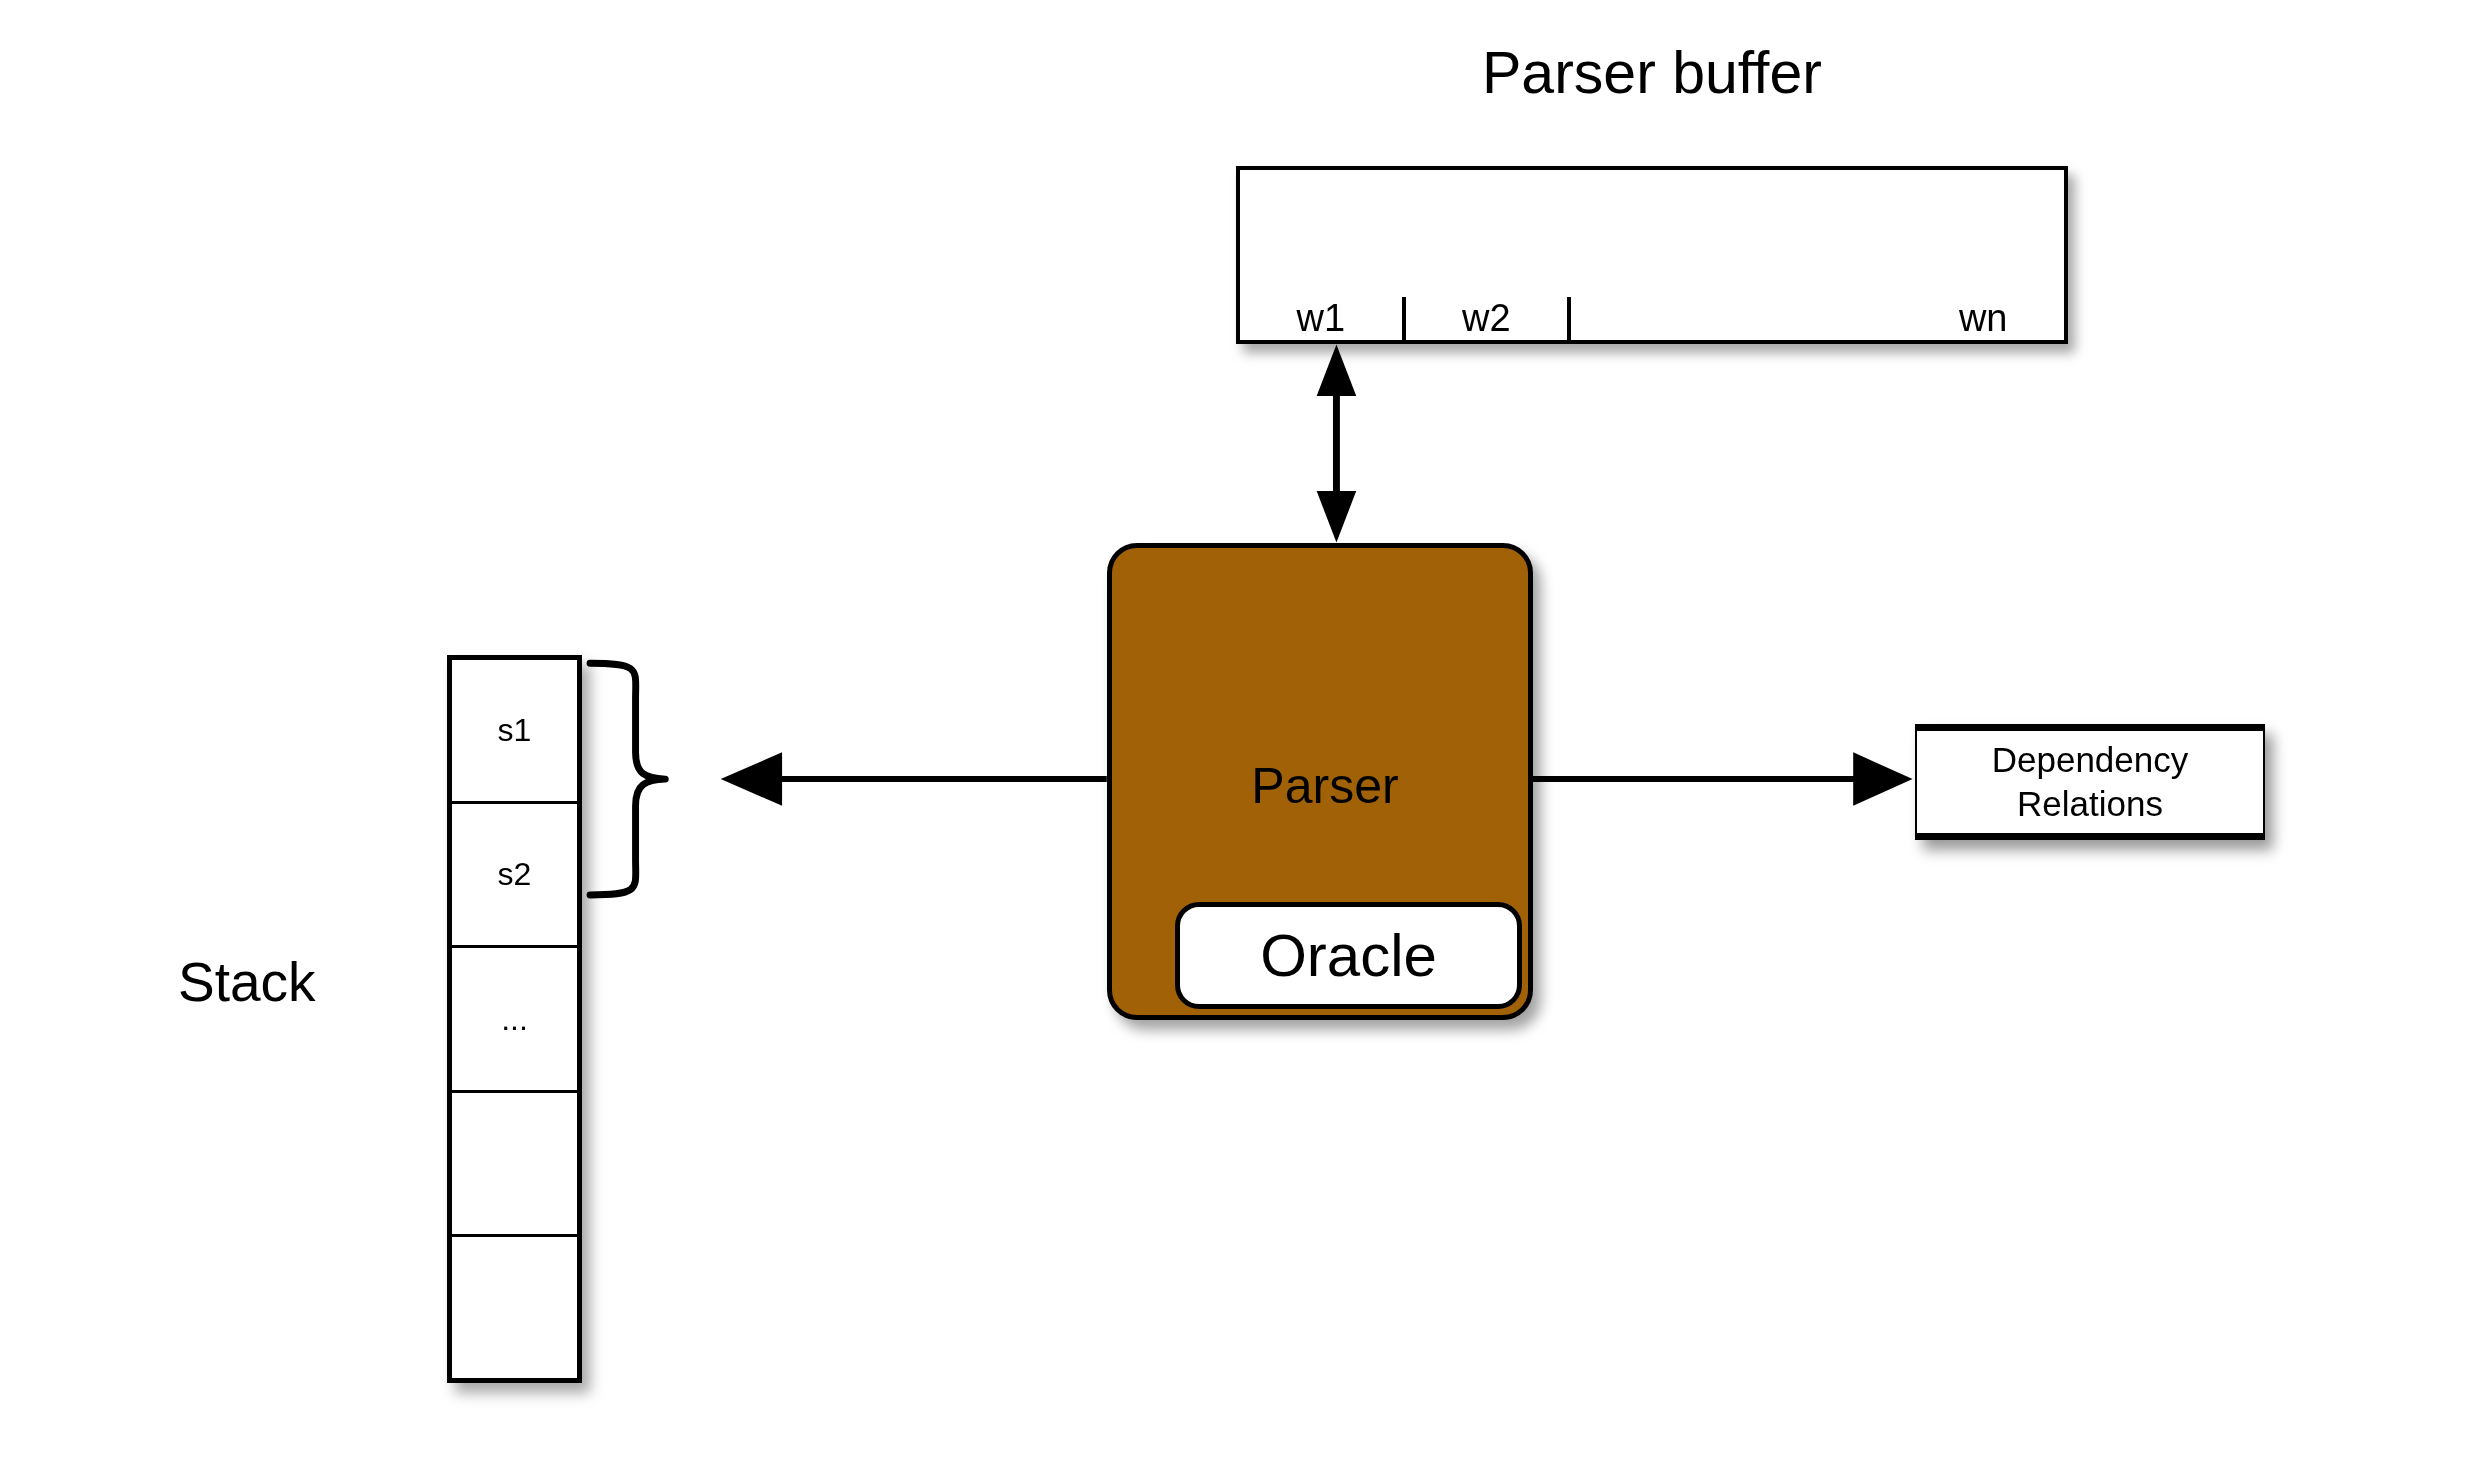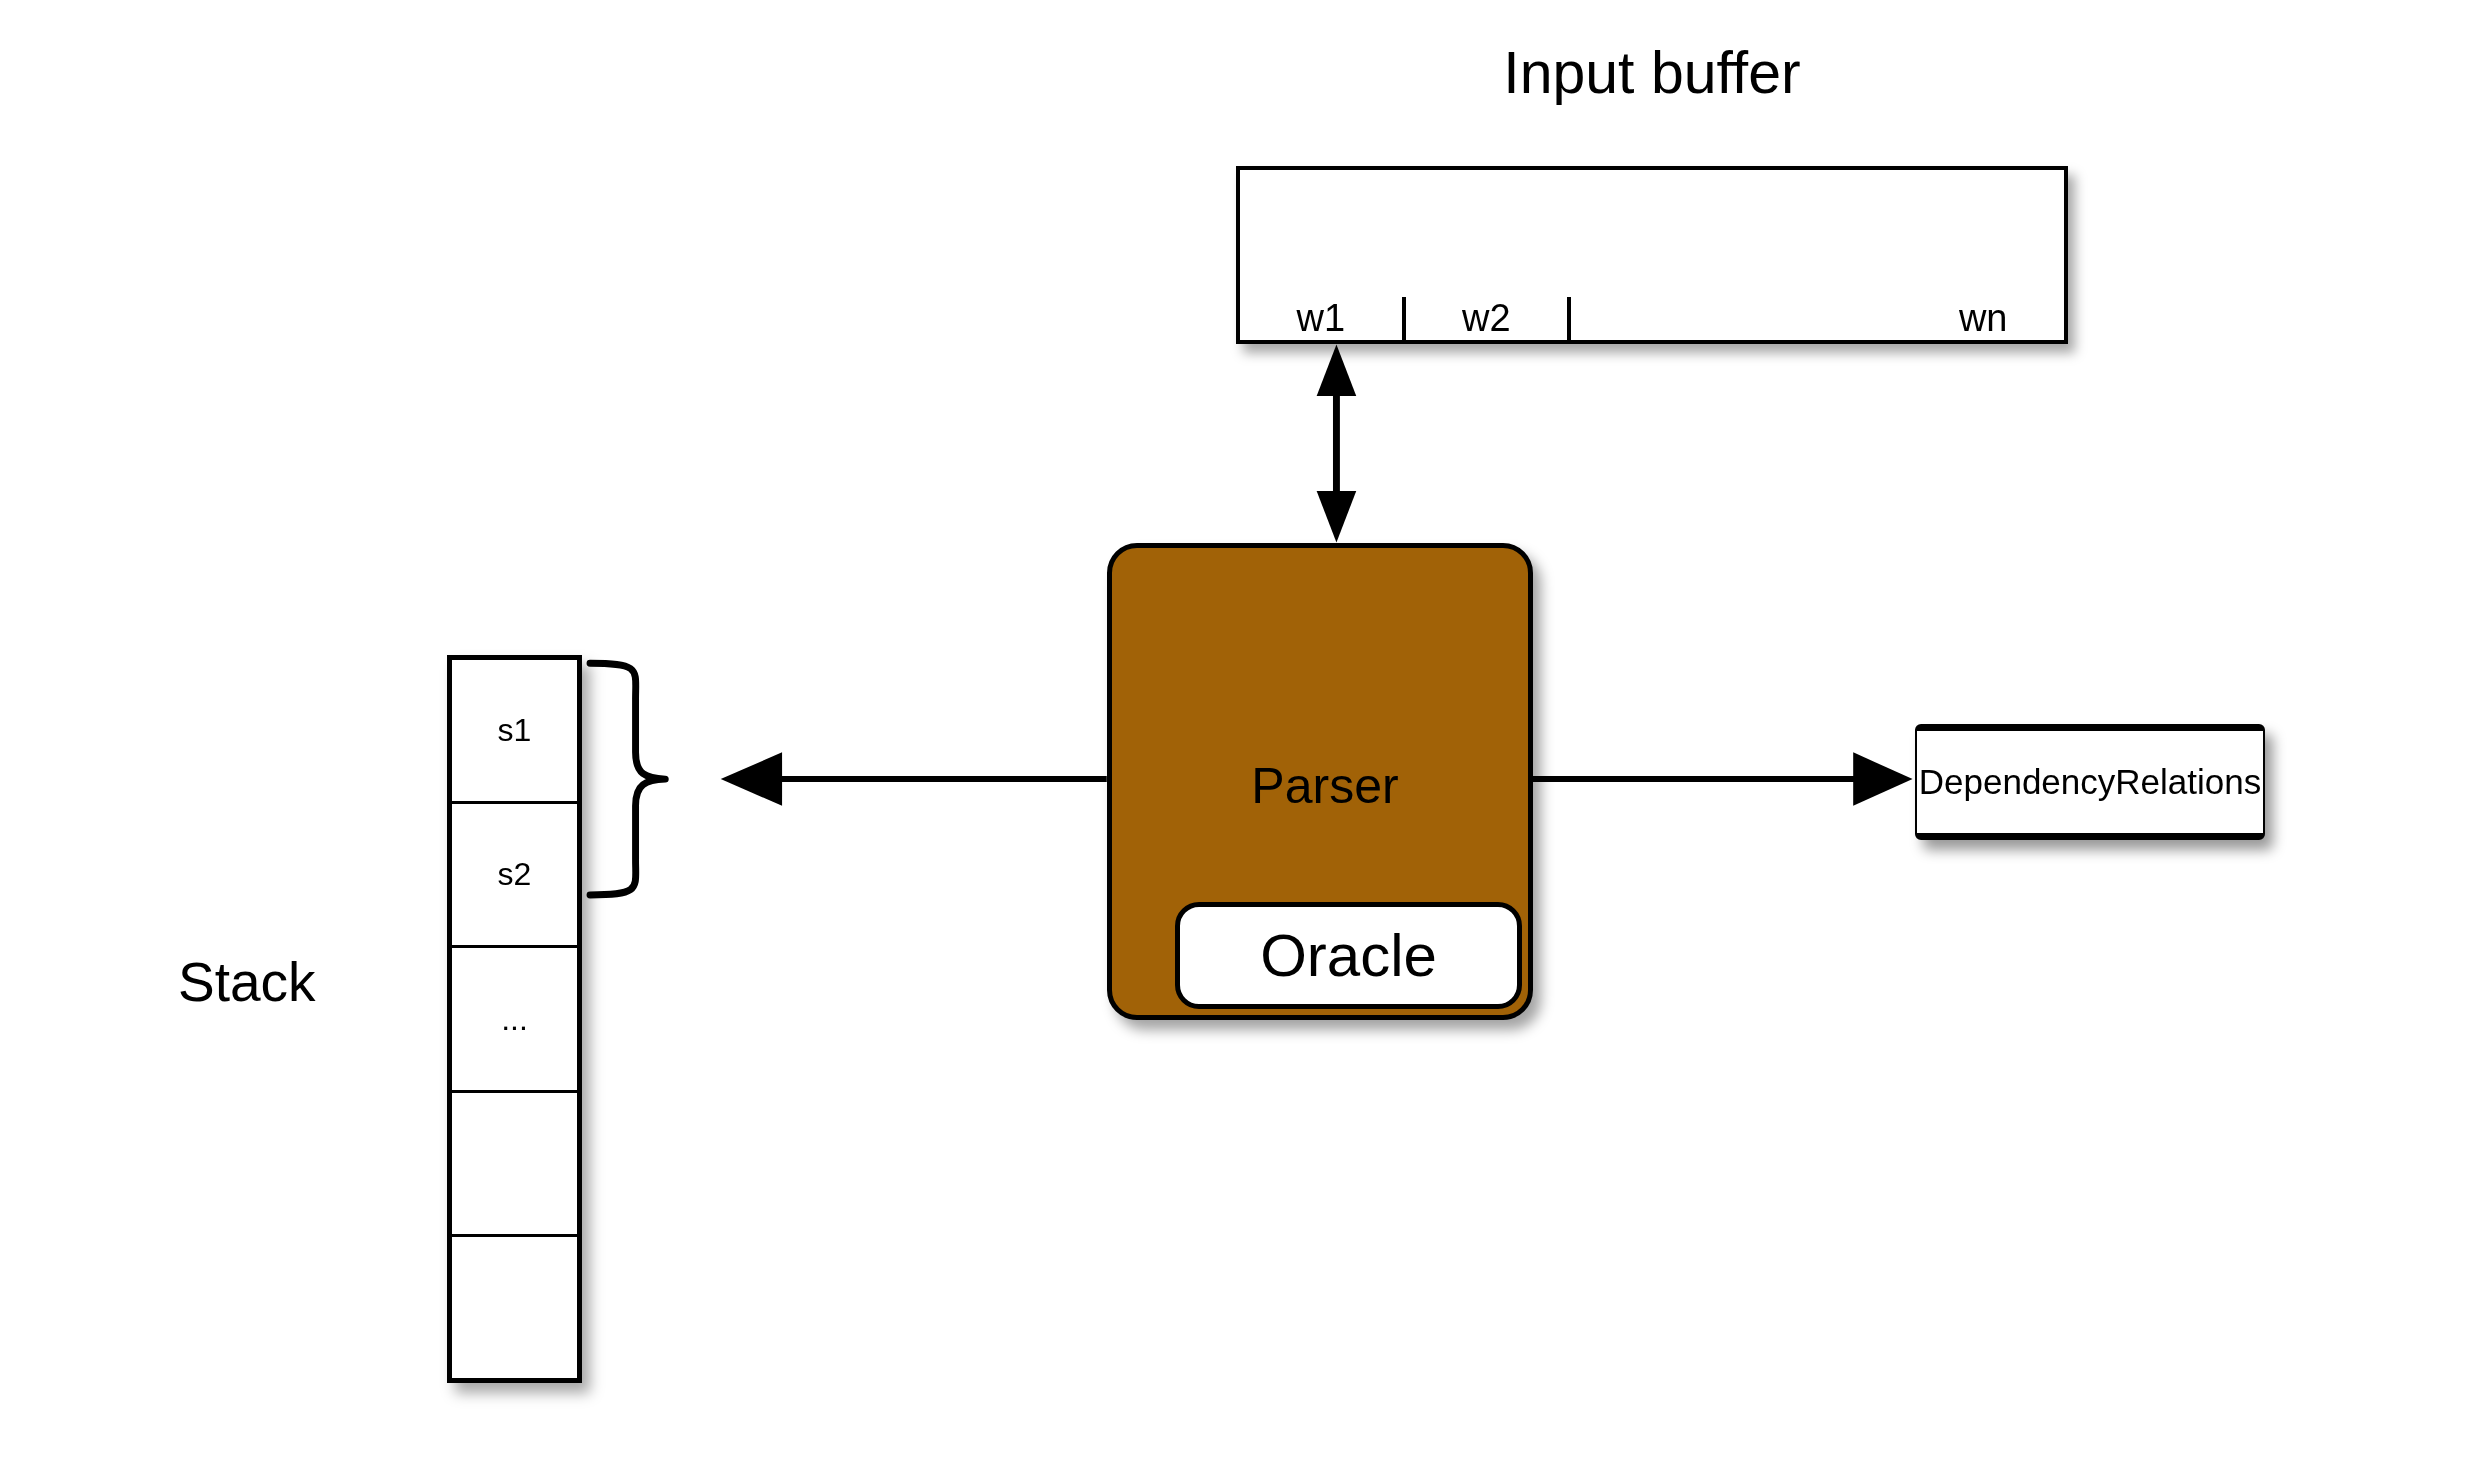--- a/index.html
+++ b/index.html
@@ -106,26 +106,25 @@
     width: 350px;
     height: 116px;
     box-sizing: border-box;
     border-top: 7px solid #000;
     border-bottom: 7px solid #000;
     border-left: 2px solid #000;
     border-right: 2px solid #000;
     background: #fff;
     box-shadow: 8px 10px 13px rgba(0,0,0,0.40);
     display: flex;
-    flex-direction: row;
+    flex-direction: column;
     align-items: center;
     justify-content: center;
     font-size: 35px;
     line-height: 1.25;
-    border-radius: 6px;
   }
 
   
   #stack-label {
     left: 178px;
     top: 931px;
     font-size: 55px;
     margin-top: 20px;
   }
   #stack-box {
@@ -160,21 +159,21 @@
     width: 2465px;
     height: 1477px;
     pointer-events: none;
   }
 </style>
 </head>
 <body>
 
 <div id="canvas">
 
-  <div class="lbl" id="buffer-title">Input buffer</div>
+  <div class="lbl" id="buffer-title">Parser buffer</div>
 
   <div id="input-buffer">
     <div class="buffer-cell">w1</div>
     <div class="buffer-cell">w2</div>
     <div class="buffer-cell"></div>
     <div class="buffer-cell"></div>
     <div class="buffer-cell">wn</div>
   </div>
 
   <div id="parser-box">

